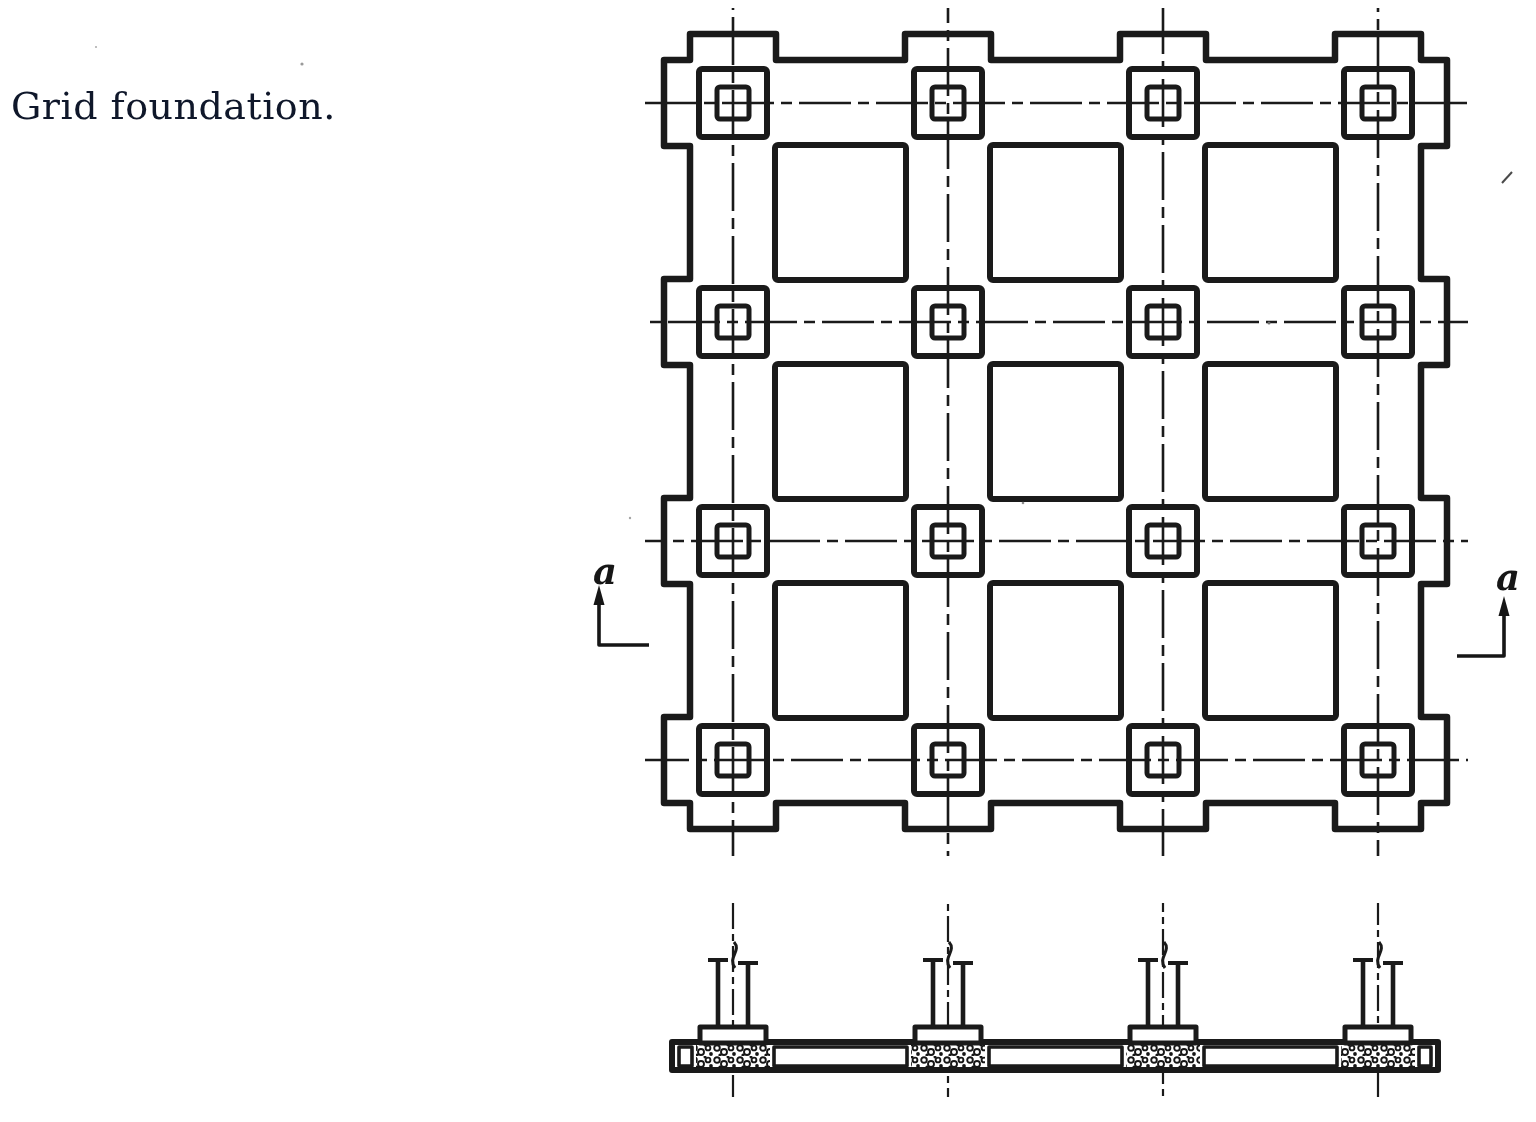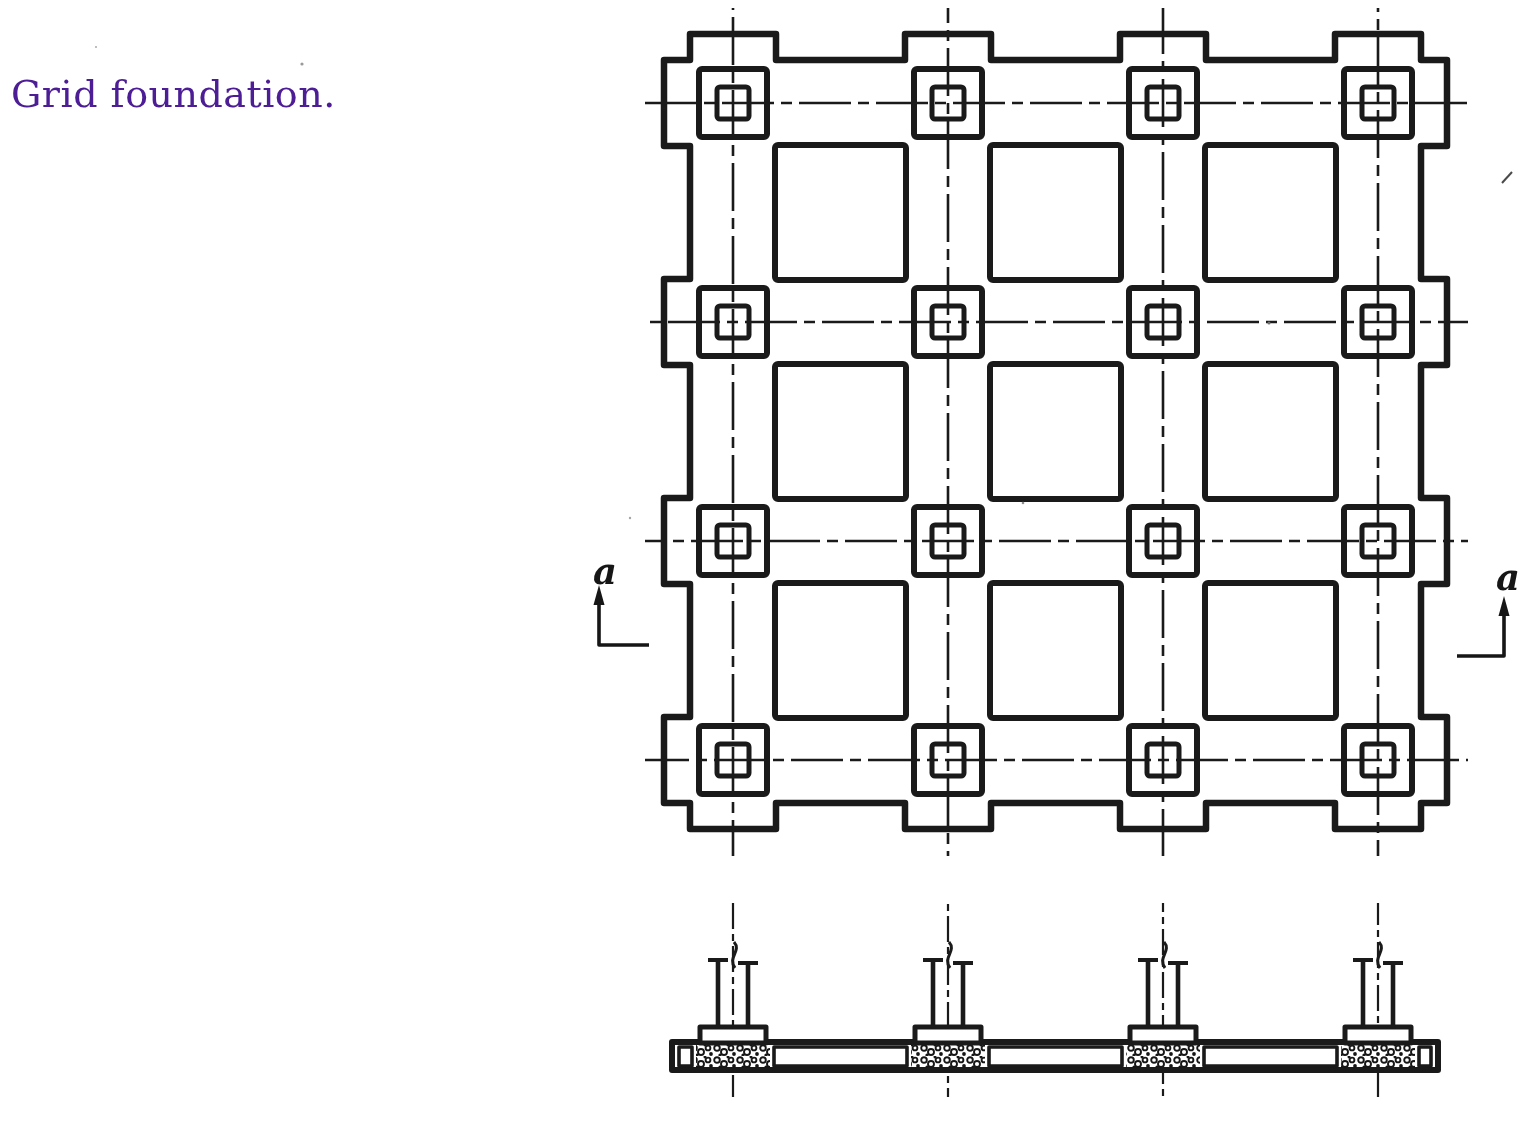--- a/index.html
+++ b/index.html
@@ -5,23 +5,23 @@
   html,body{margin:0;padding:0;background:#ffffff;}
   .page{
     position:relative;
     width:1536px;height:1122px;
     background:#ffffff;
     overflow:hidden;
     font-family:"DejaVu Serif", serif;
   }
   .figure-title{
     position:absolute;
-    left:11px;top:72px;
+    left:11px;top:84px;
     font-size:38px;
-    color:#4c1d95;
+    color:#0f172a;
     letter-spacing:0.5px;
     white-space:nowrap;
   }
   svg{position:absolute;left:0;top:0;}
   .marker-letter{
     font-family:"DejaVu Serif", serif;
     font-style:italic;
     font-weight:700;
     font-size:37px;
     fill:#161616;

